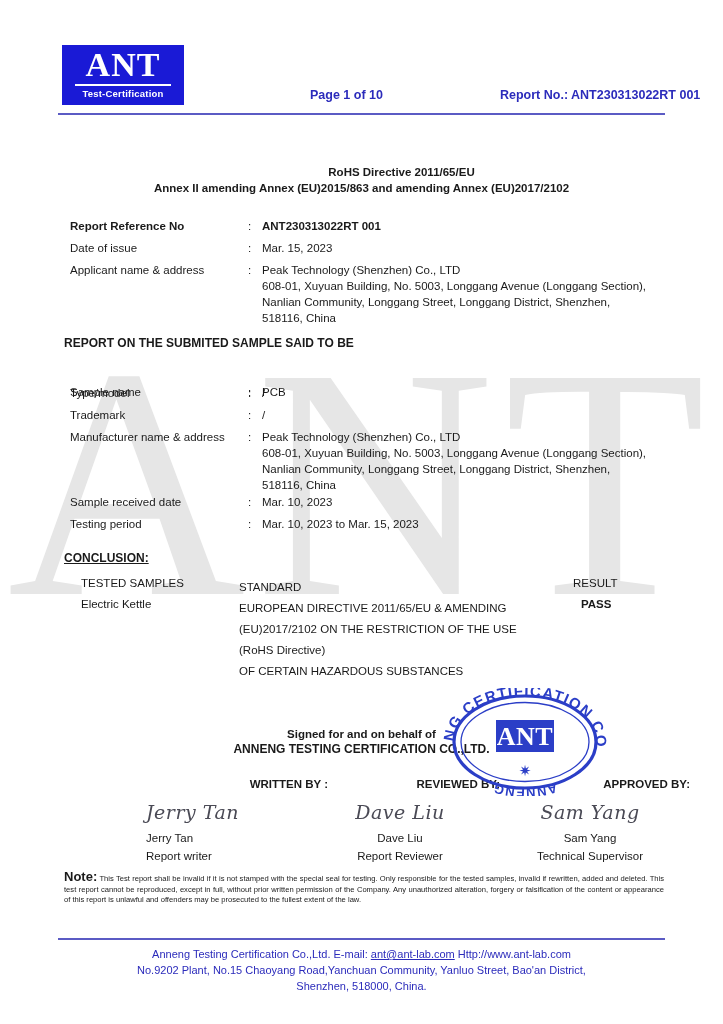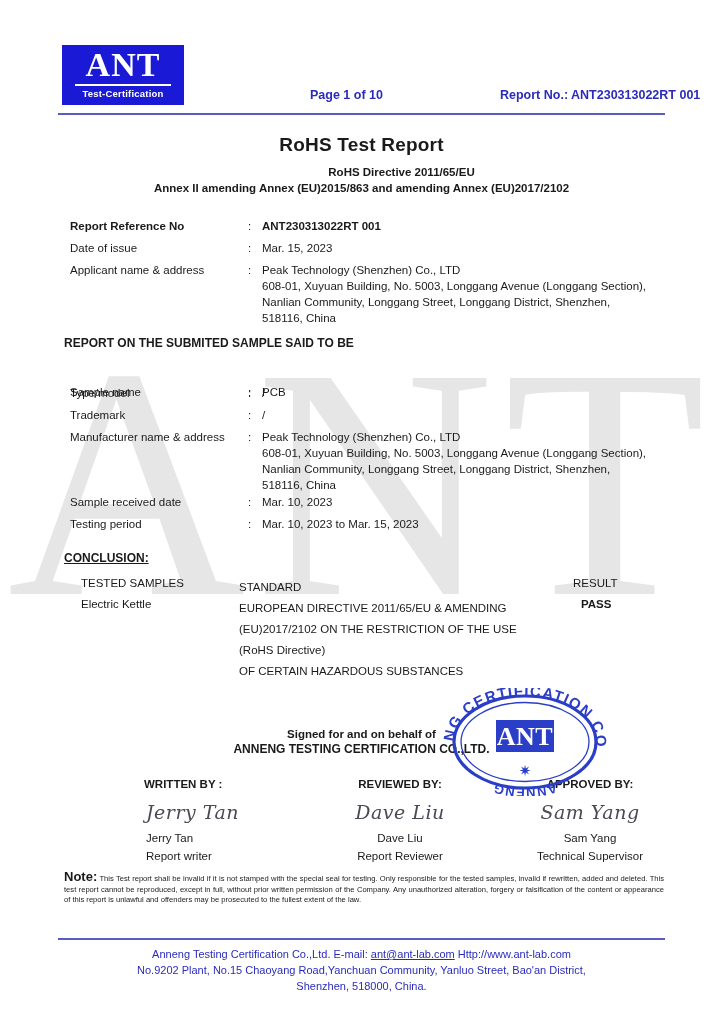--- a/index.html
+++ b/index.html
@@ -188,20 +188,21 @@
 
   
   .sigblock { position: absolute; top: 778px; width: 200px; text-align: center; }
   .sigblock.a { left: 128px; text-align: left; }
   .sigblock.b { left: 300px; }
   .sigblock.c { left: 490px; }
   .sigblock .role {
     font-size: 11.5px;
     font-weight: 700;
     margin-bottom: 4px;
+    text-align: right;
   }
   .sigblock.a .role { padding-left: 16px; }
   .sigblock .scrawl {
     height: 36px;
     font-family: "DejaVu Serif", serif;
     font-style: italic;
     font-size: 19px;
     color: #4a4a55;
     line-height: 36px;
     letter-spacing: 0.5px;
@@ -247,21 +248,20 @@
     <div class="logo">
       <div class="ant">ANT</div>
       <div class="rule"></div>
       <div class="tag">Test-Certification</div>
     </div>
   </div>
   <div class="hdr-page layer">Page 1 of 10</div>
   <div class="hdr-report layer">Report No.: ANT230313022RT 001</div>
   <div class="hrule top layer"></div>
 
-  <div class="title layer">RoHS Test Report</div>
   <div class="subtitle1 layer">RoHS Directive 2011/65/EU</div>
   <div class="subtitle2 layer">Annex II amending Annex (EU)2015/863 and amending Annex (EU)2017/2102</div>
 
   <div class="field bold layer" style="top:218px;">
     <span class="lbl">Report Reference No</span><span class="colon">:</span><span class="val"><span class="ln">ANT230313022RT 001</span></span>
   </div>
 
   <div class="field layer" style="top:240px;">
     <span class="lbl">Date of issue</span><span class="colon">:</span><span class="val"><span class="ln">Mar. 15, 2023</span></span>
   </div>

